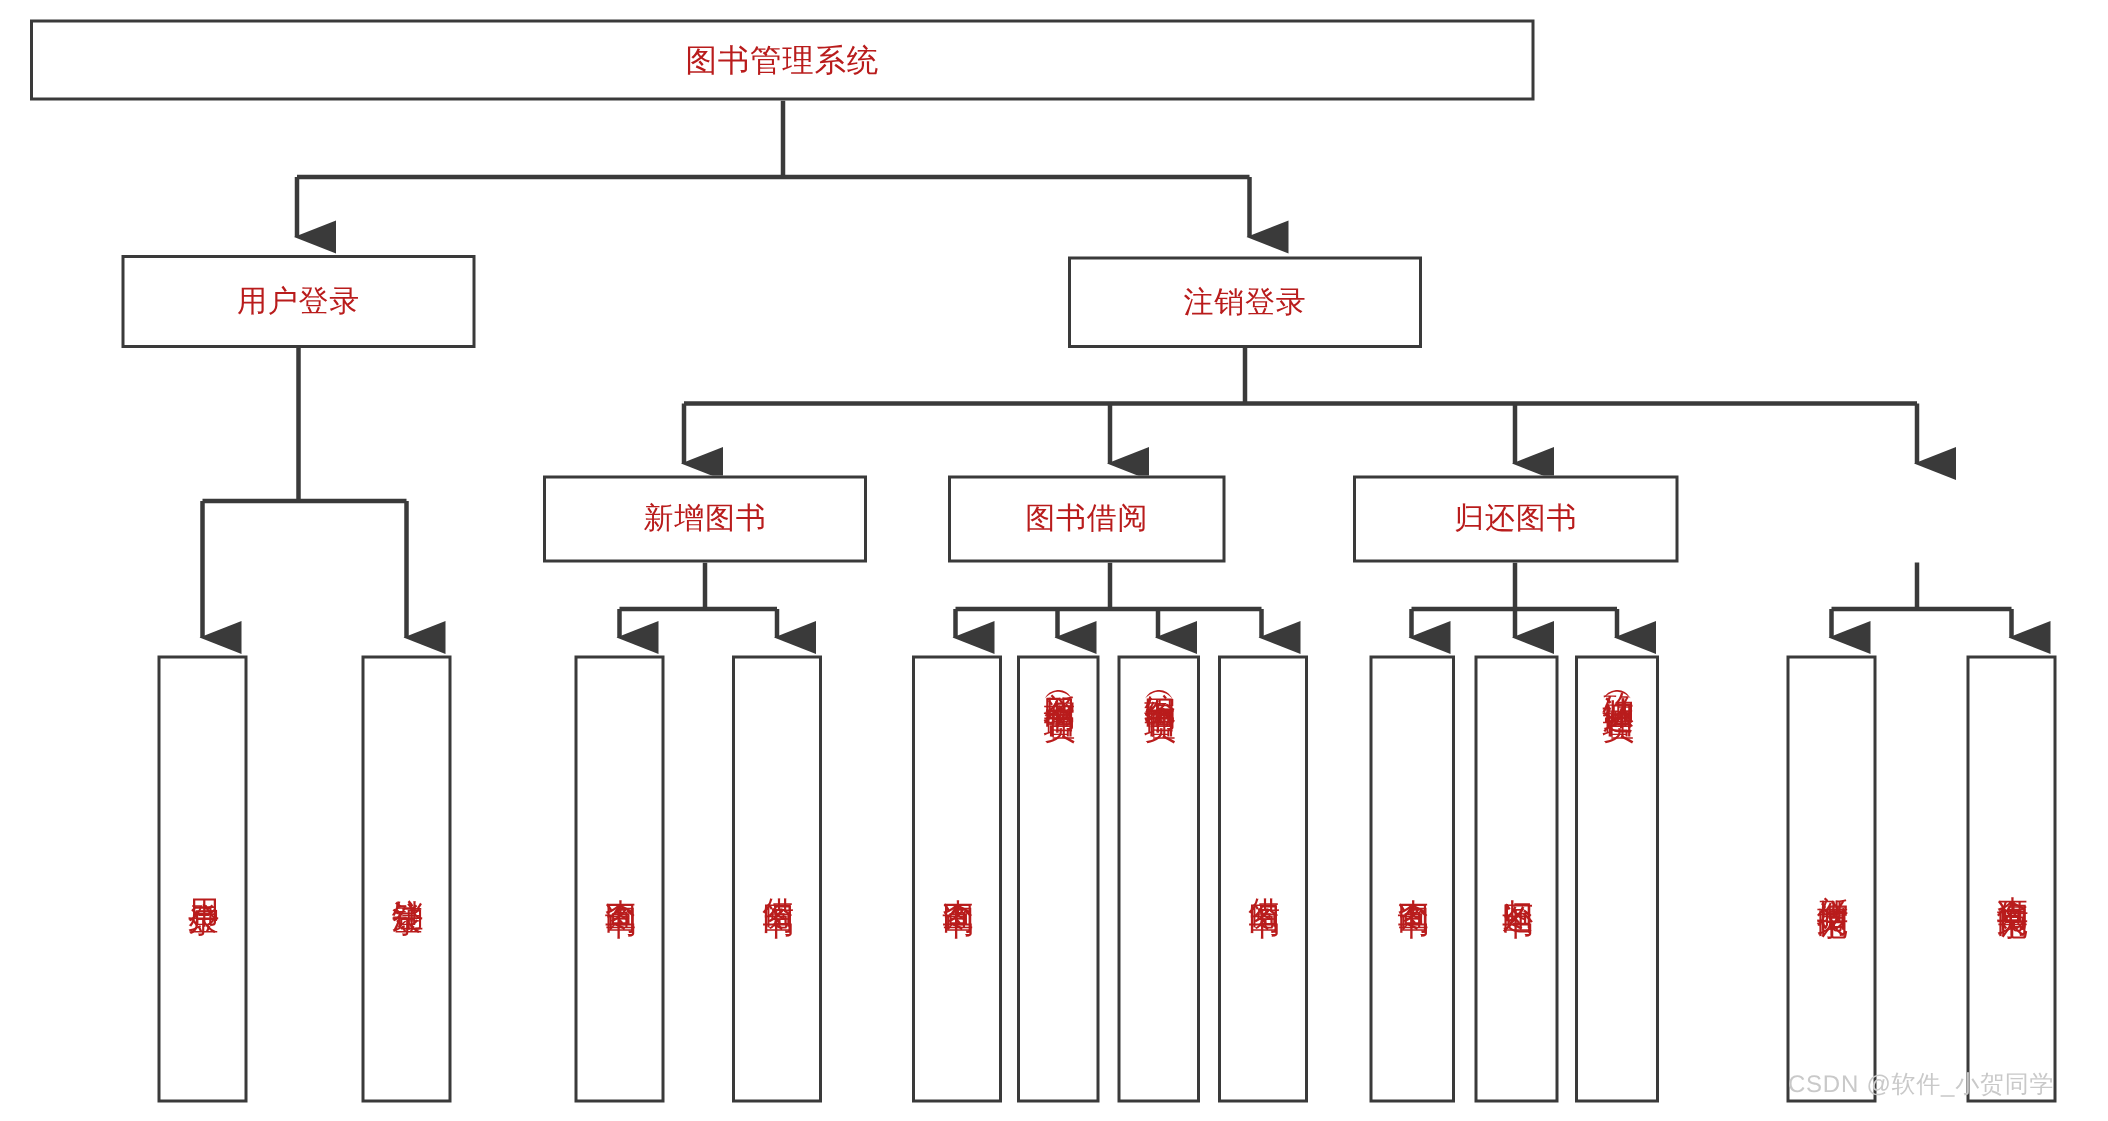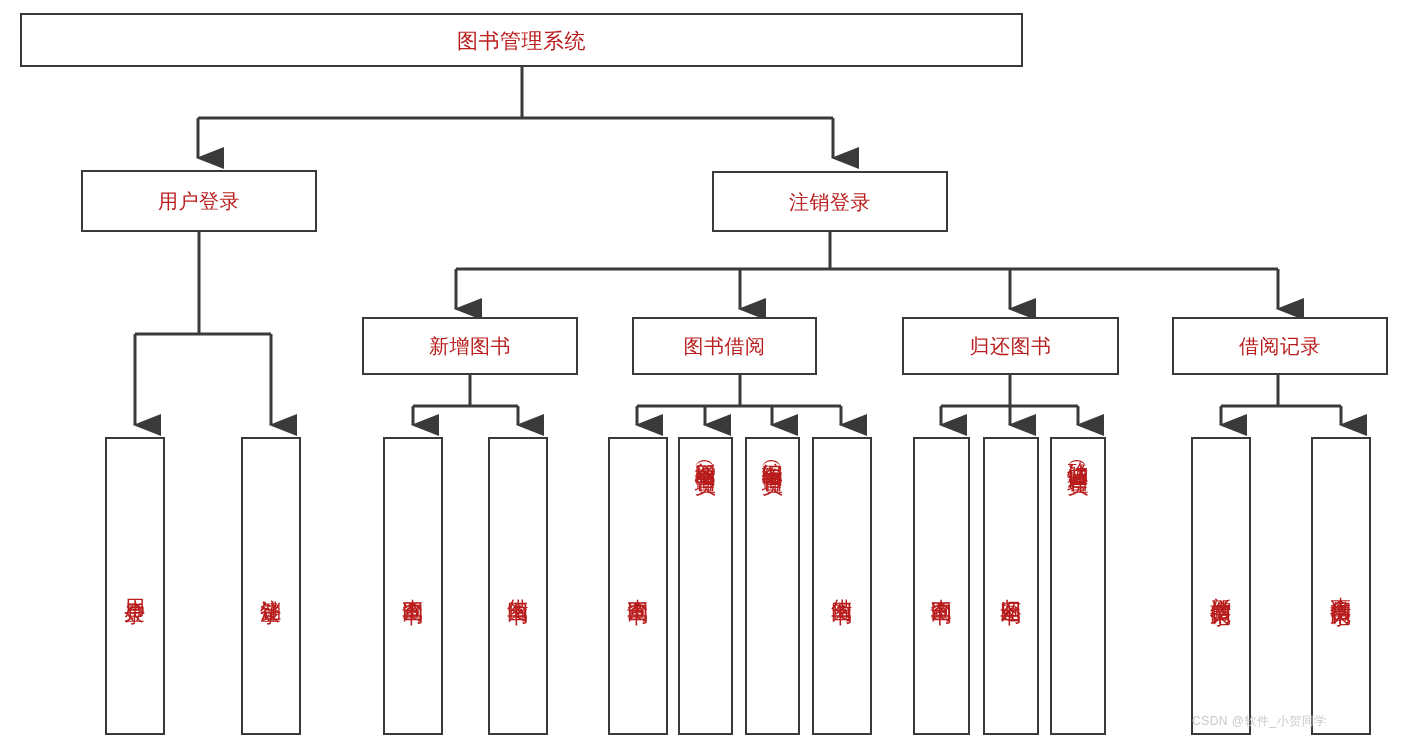--- a/index.html
+++ b/index.html
@@ -63,21 +63,21 @@
     padding-top: 6px;
   }
   .leaf.center {
     align-items: center;
     padding-top: 0;
   }
   .watermark {
     position: absolute;
     left: 1192px;
     top: 713px;
-    font-size: 12px;
+    font-size: 16px;
     color: #c9c9c9;
     white-space: nowrap;
     letter-spacing: 0.5px;
   }
 </style>
 </head>
 <body>
 
 <div id="canvas">
 
@@ -154,23 +154,20 @@
   </div>
 
   <div class="node hbox" style="left:632px; top:317px; width:185px; height:58px;">
     <span class="label">图书借阅</span>
   </div>
 
   <div class="node hbox" style="left:902px; top:317px; width:217px; height:58px;">
     <span class="label">归还图书</span>
   </div>
 
-  <div class="node hbox" style="left:1172px; top:317px; width:216px; height:58px;">
-    <span class="label">借阅记录</span>
-  </div>
 
   <div class="node leaf center" style="left:105px; top:437px; width:60px; height:298px;">
     <span class="label">用户登录</span>
   </div>
 
   <div class="node leaf center" style="left:241px; top:437px; width:60px; height:298px;">
     <span class="label">注销登录</span>
   </div>
 
   <div class="node leaf center" style="left:383px; top:437px; width:60px; height:298px;">

